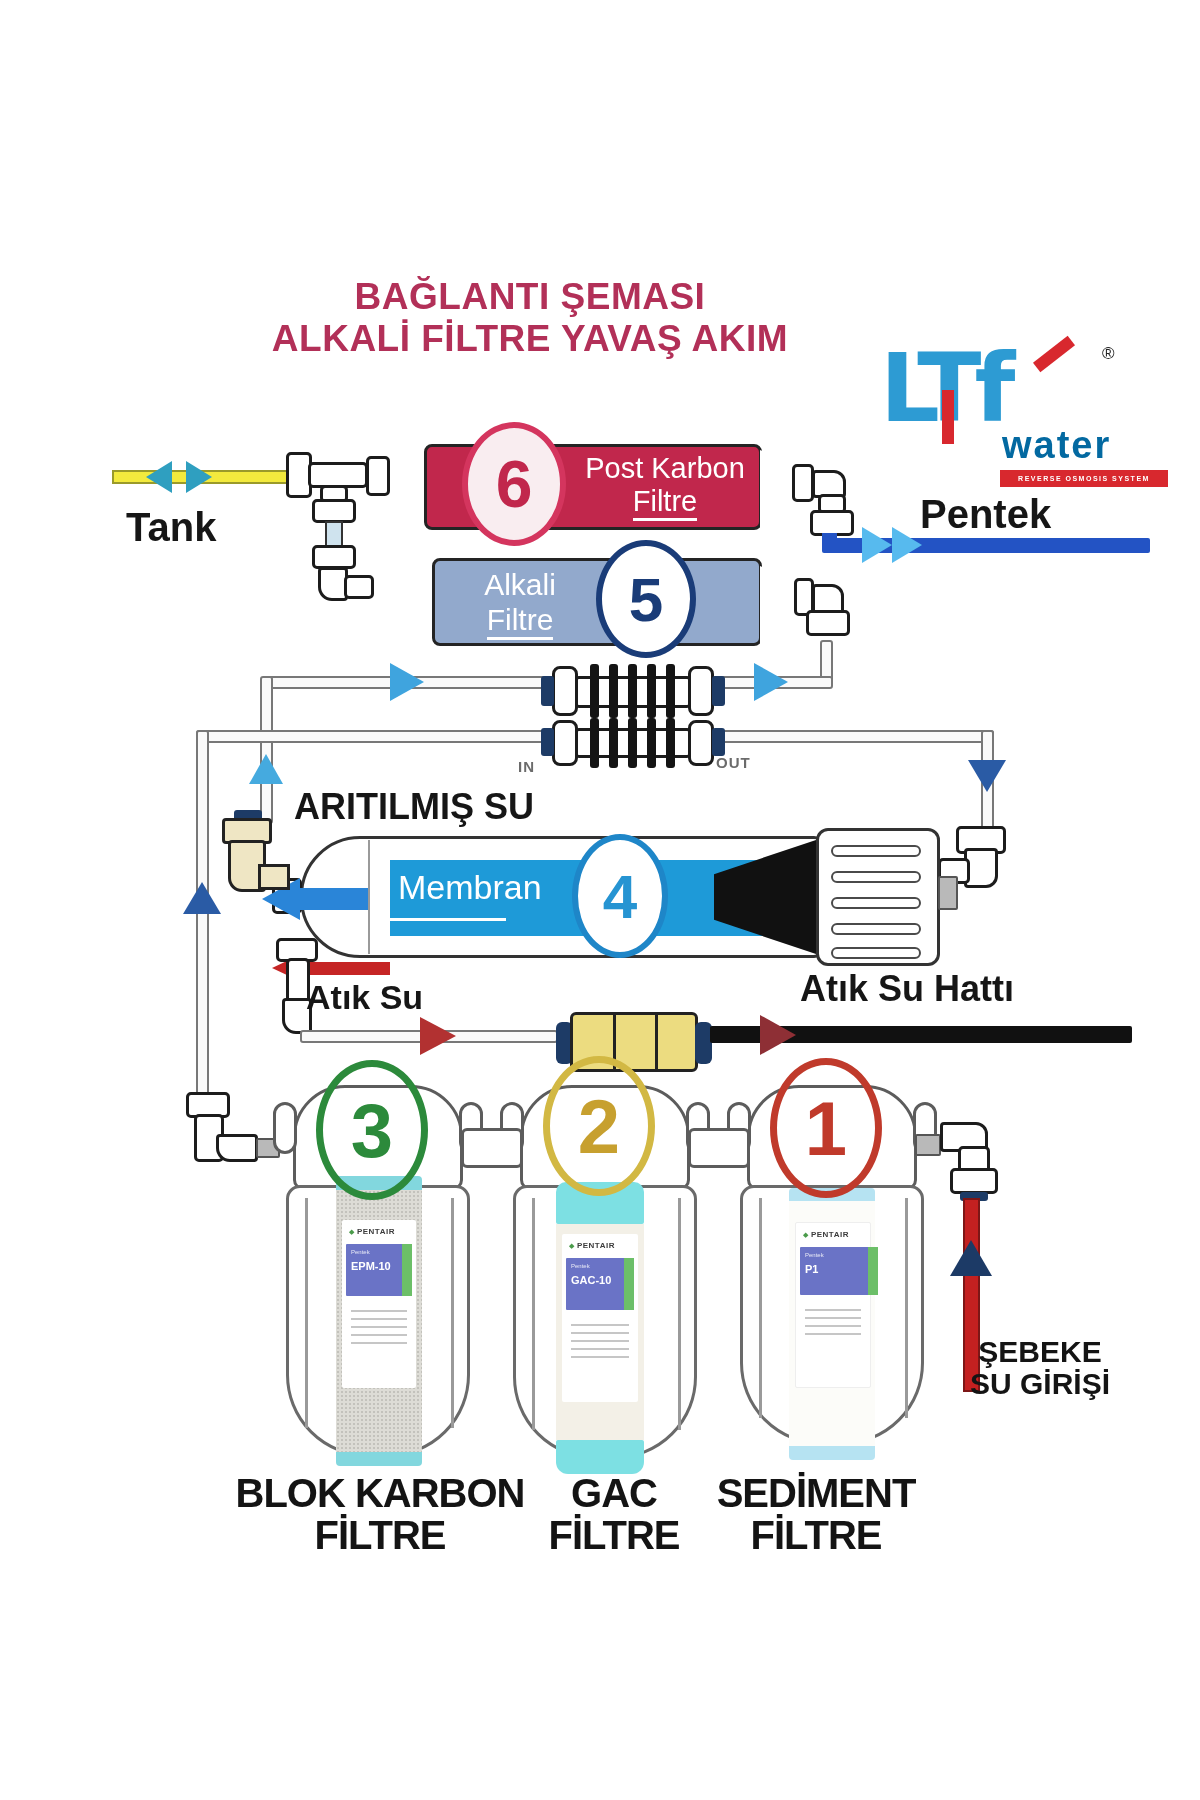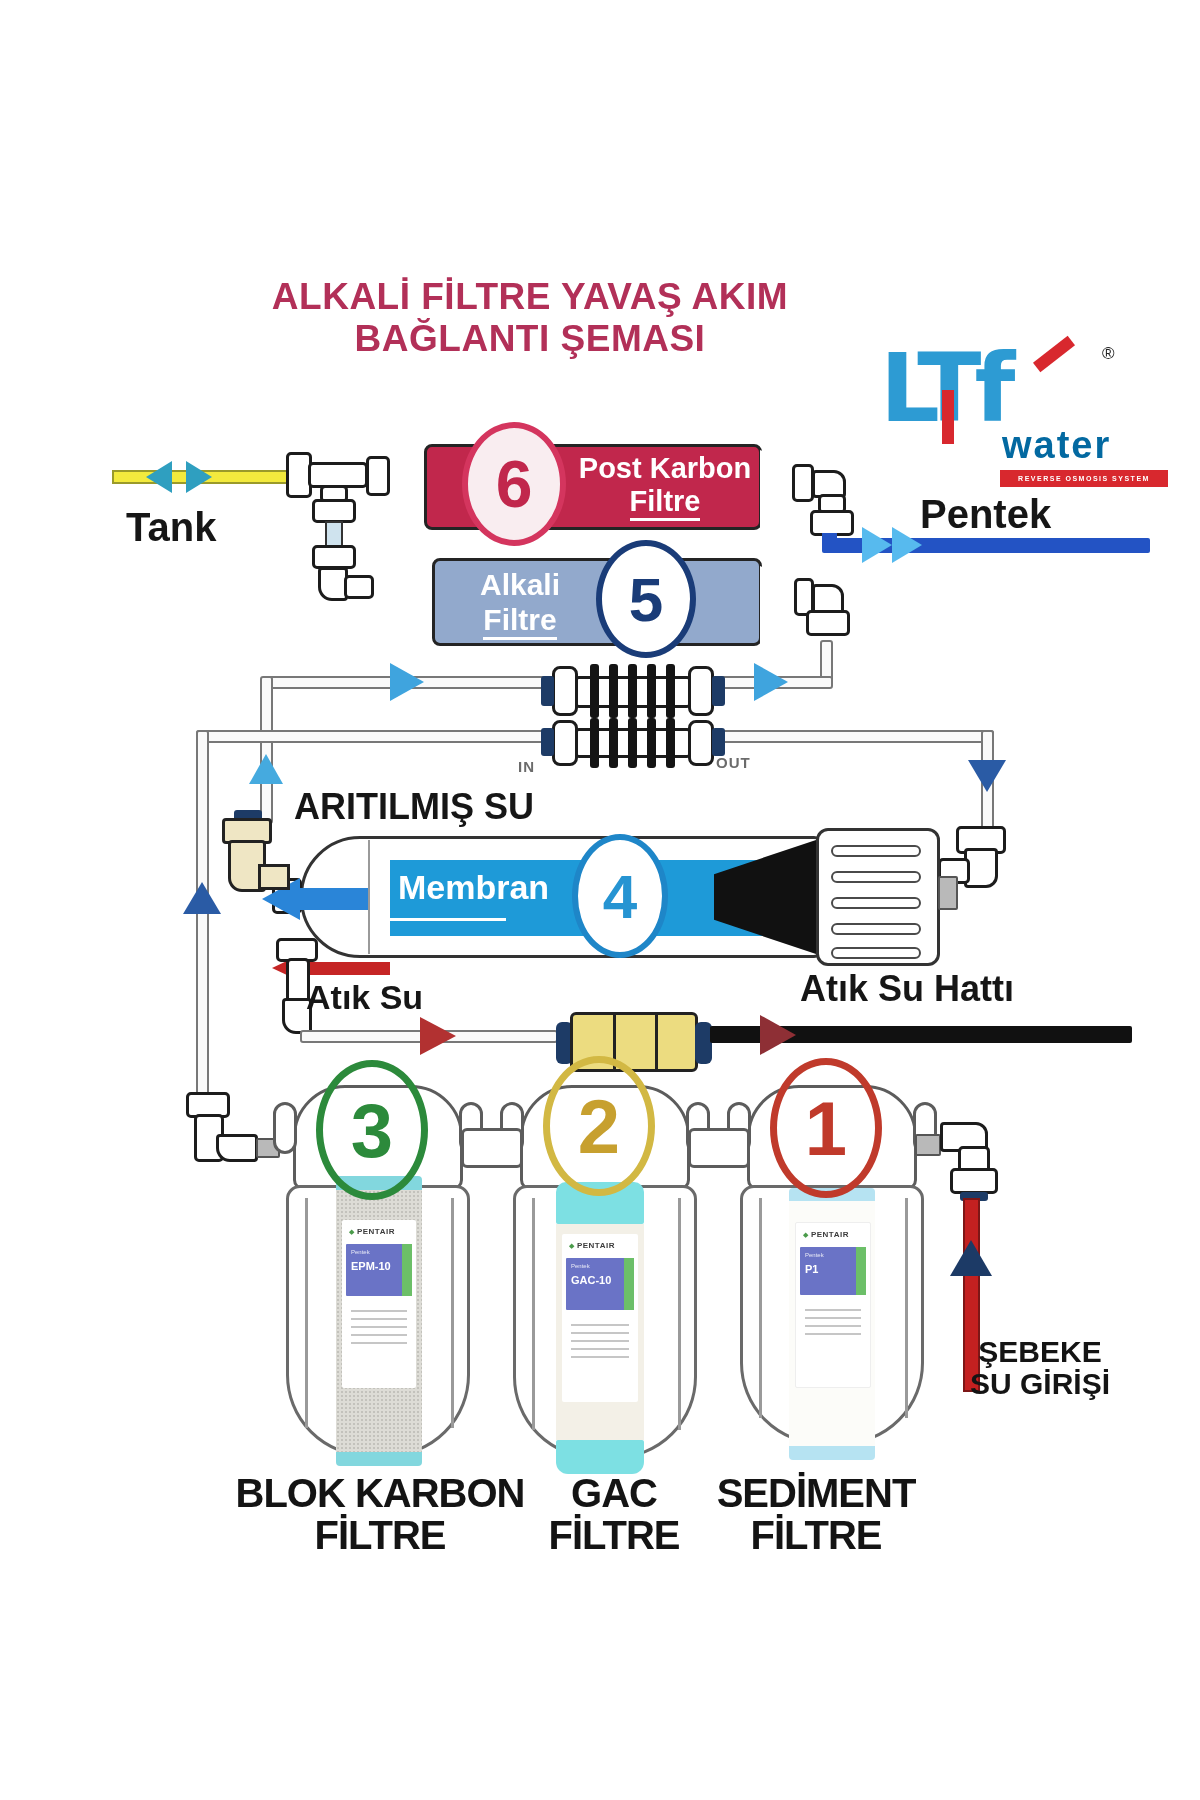--- a/index.html
+++ b/index.html
@@ -8,21 +8,21 @@
   .abs { position:absolute; }
   .lbl { position:absolute; color:#161616; font-weight:800; white-space:nowrap; }
   .pipe { position:absolute; background:#fafafa; border:2px solid #787878; border-radius:3px; box-sizing:border-box; }
   .fit  { position:absolute; background:#ffffff; border:3px solid #1c1c1c; border-radius:5px; box-sizing:border-box; }
   .fit-gray { position:absolute; background:#b9b9b9; border:2px solid #555; border-radius:2px; box-sizing:border-box; }
   .navy { position:absolute; background:#1d3b66; border-radius:3px; }
   .tri { position:absolute; width:0; height:0; }
   .cone { position:absolute; background:#ffffff; filter:drop-shadow(0 0 1px #111) drop-shadow(0 0 1px #111); }
   .capsule { position:absolute; border:3px solid #242424; border-radius:8px; box-sizing:border-box; }
   .num-circle { position:absolute; border-radius:50%; background:#fff; display:flex; align-items:center; justify-content:center; font-weight:800; box-sizing:border-box; }
-  .cap-text { position:absolute; color:#fff; font-weight:700; text-align:center; line-height:1.15; }
+  .cap-text { position:absolute; color:#fff; font-weight:400; text-align:center; line-height:1.15; }
   .underline { border-bottom:3px solid #fff; padding-bottom:1px; }
   .rib { position:absolute; background:#141414; border-radius:3px; }
   .slot { position:absolute; background:#fff; border:2px solid #4a4a4a; border-radius:6px; box-sizing:border-box; }
   .io-lbl { position:absolute; color:#6b6b6b; font-size:15px; font-weight:700; letter-spacing:1px; }
   .housing { position:absolute; background:#ffffff; border:3px solid #5c5c5c; box-sizing:border-box; }
   .housing-line { position:absolute; width:3px; background:#9a9a9a; }
   .ring { position:absolute; border-radius:50%; background:transparent; display:flex; align-items:center; justify-content:center; font-weight:800; box-sizing:border-box; }
   .cart { position:absolute; border-radius:4px; }
   .cart-cap { position:absolute; left:0; right:0; }
   .cart-body { position:absolute; left:0; right:0; }
@@ -35,22 +35,22 @@
   .cart-stripe { position:absolute; right:0; top:0; bottom:0; width:10px; background:#6cbf68; }
   .cart-lines div { height:2px; background:#c6c6c6; margin:6px 9px; }
   .bottom-label { position:absolute; color:#141414; font-weight:800; font-size:40px; line-height:1.05; text-align:center; letter-spacing:-1px; }
 </style>
 </head>
 <body>
 
 <div class="canvas">
 
   <div class="lbl" style="left:140px; top:276px; width:780px; text-align:center; font-size:37px; color:#b23058; letter-spacing:0.5px;">
+    <div>BAĞLANTI ŞEMASI</div>
     <div>ALKALİ FİLTRE YAVAŞ AKIM</div>
-    <div>BAĞLANTI ŞEMASI</div>
   </div>
 
   <div class="abs" style="left:880px; top:332px; width:300px; height:165px;">
     <div class="abs" style="left:0; top:2px; font-size:94px; font-weight:800; color:#2d9bd3; letter-spacing:-7px; font-family:'DejaVu Sans',sans-serif;">LTf</div>
     <div class="abs" style="left:62px; top:58px; width:12px; height:54px; background:#d8282e;"></div>
     <div class="abs" style="left:152px; top:16px; width:44px; height:12px; background:#d8282e; transform:rotate(-38deg);"></div>
     <div class="abs" style="left:222px; top:12px; font-size:17px; color:#222;">®</div>
     <div class="abs" style="left:122px; top:92px; font-size:38px; font-weight:800; color:#0369a1; letter-spacing:2px;">water</div>
     <div class="abs" style="left:120px; top:138px; width:168px; height:17px; background:#d8282e; color:#fff; font-size:7px; font-weight:700; text-align:center; line-height:17px; letter-spacing:1.5px;">REVERSE OSMOSIS SYSTEM</div>
   </div>
@@ -282,21 +282,21 @@
         </div>
     </div>
     <div class="cart-cap" style="bottom:0; height:34px; background:#7de0e3; border-radius:2px 2px 12px 12px;"></div>
   </div>
 
   <div class="cart" style="left:789px; top:1188px; width:86px; height:272px;">
     <div class="cart-cap" style="top:0; height:13px; background:#b6e3f2; border-radius:4px 4px 0 0;"></div>
     <div class="cart-body" style="top:13px; height:245px; background:#fcfcf9;"></div>
     <div class="cart-label" style="left:6px; top:34px; width:74px; height:164px; border:1px solid #eee;">
       <div class="cart-brand" style="left:7px; top:7px;"><span class="pentair-diamond">◆</span><span>PENTAIR</span></div>
-      <div class="cart-block" style="left:4px; top:24px; width:66px; height:48px;">
+      <div class="cart-block" style="left:4px; top:24px; width:78px; height:48px;">
         <span class="mini">Pentek</span>
         <span class="model">P1</span>
         <div class="cart-stripe"></div>
       </div>
       <div class="cart-lines" style="position:absolute; left:0; right:0; top:80px;">
           <div></div>
           <div></div>
           <div></div>
           <div></div>
         </div>

